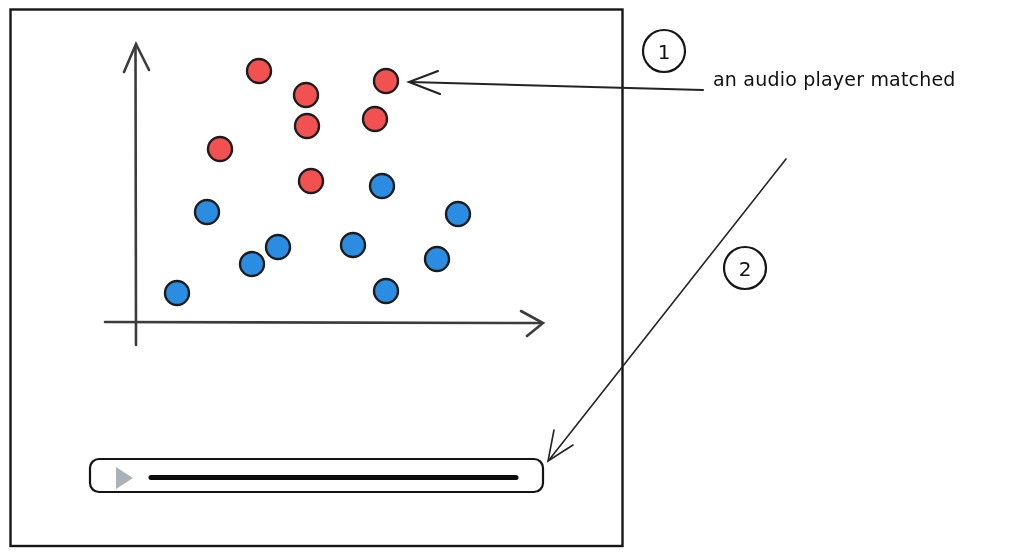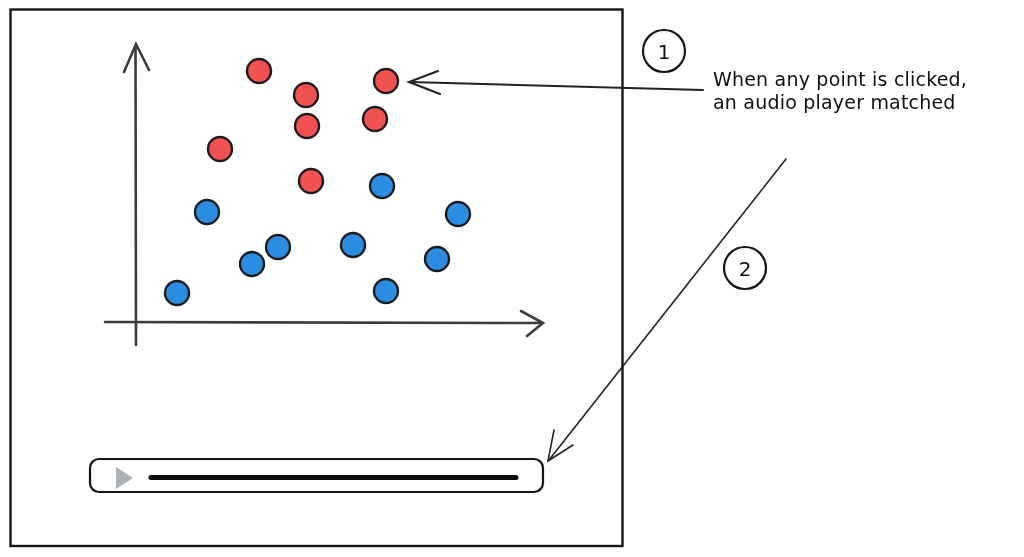--- a/index.html
+++ b/index.html
@@ -91,17 +91,16 @@
       <text x="664" y="52" class="badge-num">1</text>
     </g>
 
     <g>
       <circle cx="745" cy="268" r="21" fill="#ffffff" stroke="#161616" stroke-width="2.2"></circle>
       <text x="745" y="269" class="badge-num">2</text>
     </g>
   </svg>
 
   <div class="note">
-    <span>When any point is clicked,</span>
     <span>an audio player matched</span>
   </div>
 
 </div>
 
 </body></html>

